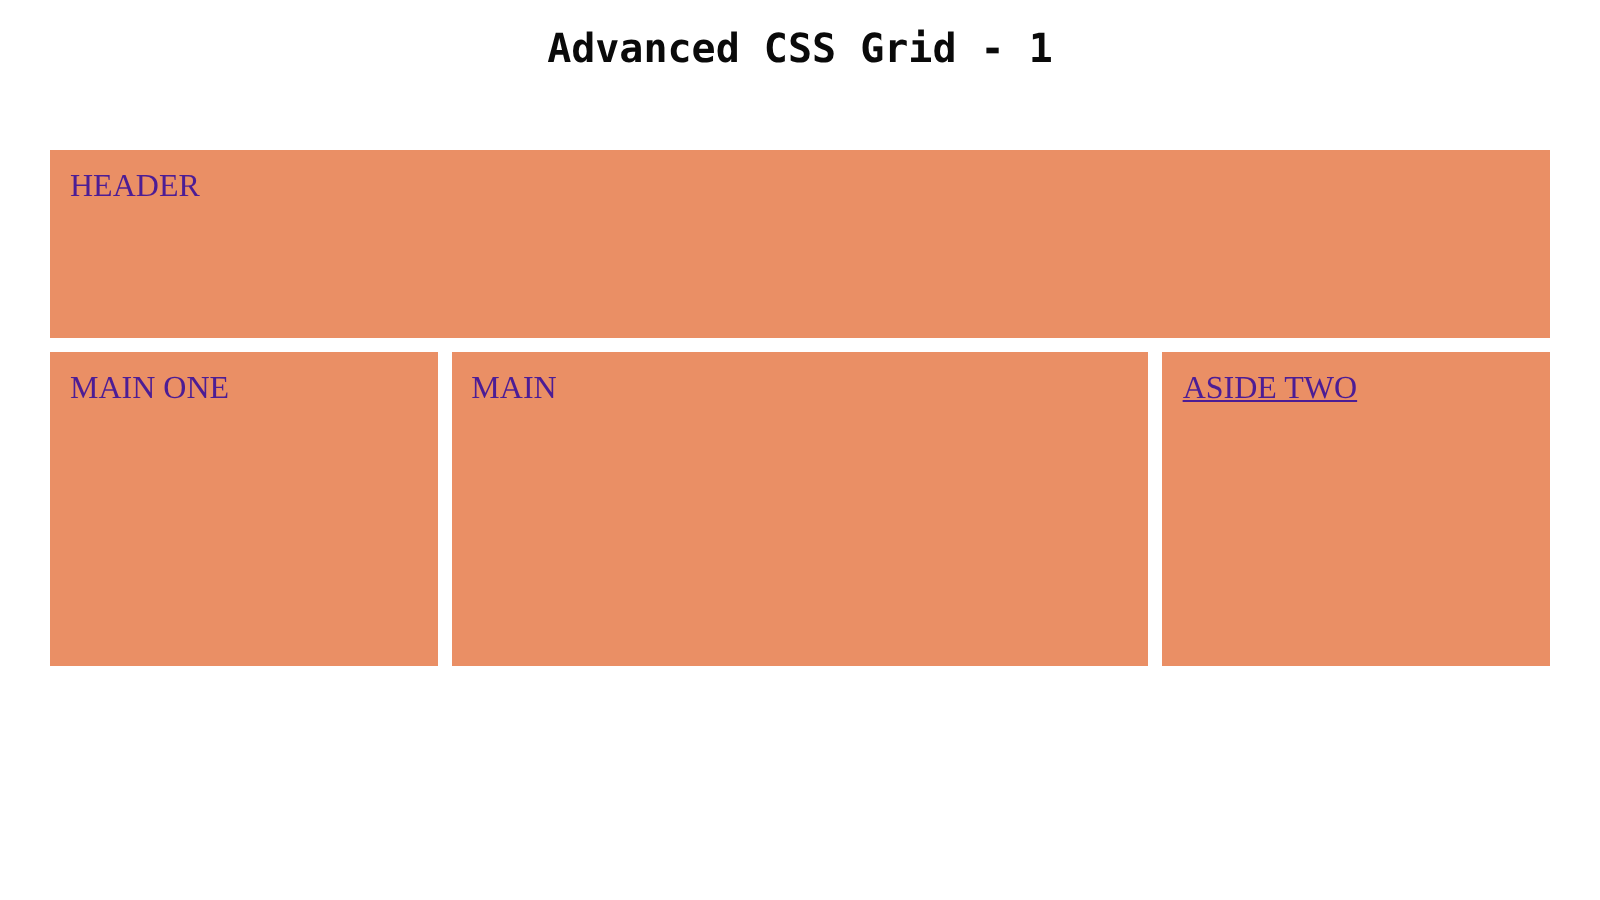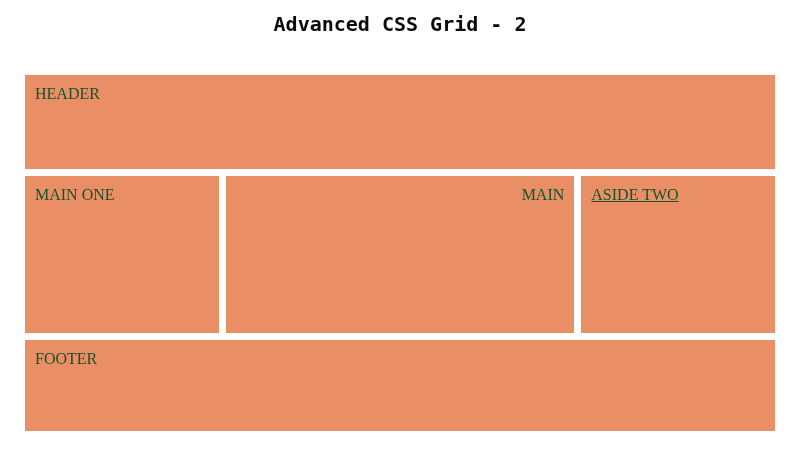--- a/index.html
+++ b/index.html
@@ -33,54 +33,51 @@
     grid-template-rows: 94px 157px 91px;
     gap: 7px;
     grid-template-areas:
       "header header header"
       "aside1 main   aside2"
       "footer footer footer";
   }
 
   .cell {
     background: #ea8f65;
-    color: #14532d;
+    color: #4c1d95;
     font-family: "Liberation Serif", "DejaVu Serif", serif;
     font-size: 16px;
     padding: 10px 10px;
     box-sizing: border-box;
     overflow: hidden;
   }
 
   .cell-header  { grid-area: header; }
   .cell-aside1  { grid-area: aside1; }
-  .cell-main    { grid-area: main; text-align: right; }
+  .cell-main    { grid-area: main; }
   .cell-aside2  { grid-area: aside2; text-decoration: underline; }
   .cell-footer  { grid-area: footer; }
 </style>
 </head>
 <body>
 
-<h1 class="page-title">Advanced CSS Grid - 2</h1>
+<h1 class="page-title">Advanced CSS Grid - 1</h1>
 
 <div class="grid-demo">
 
   <div class="cell cell-header">
     <span>HEADER</span>
   </div>
 
   <div class="cell cell-aside1">
     <span>MAIN ONE</span>
   </div>
 
   <div class="cell cell-main">
     <span>MAIN</span>
   </div>
 
   <div class="cell cell-aside2">
     <span>ASIDE TWO</span>
   </div>
 
-  <div class="cell cell-footer">
-    <span>FOOTER</span>
-  </div>
 
 </div>
 
 </body></html>

